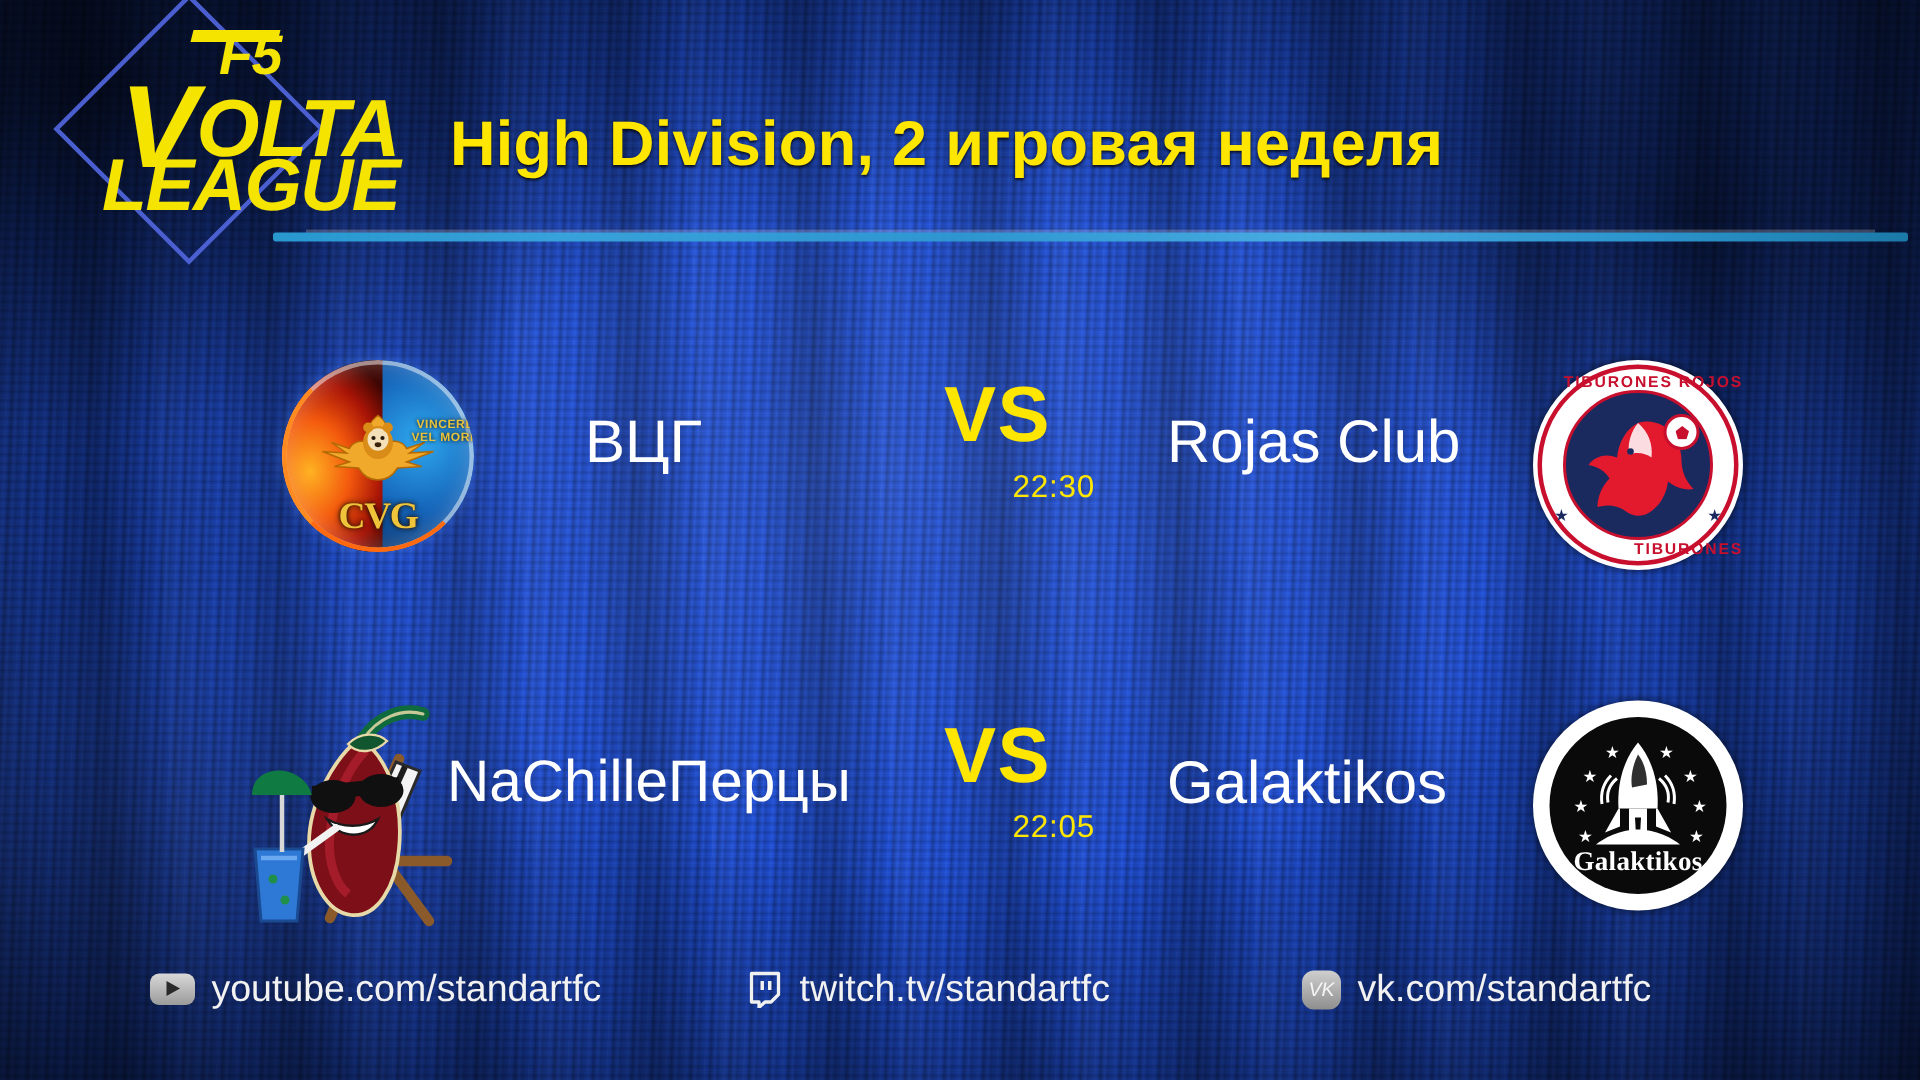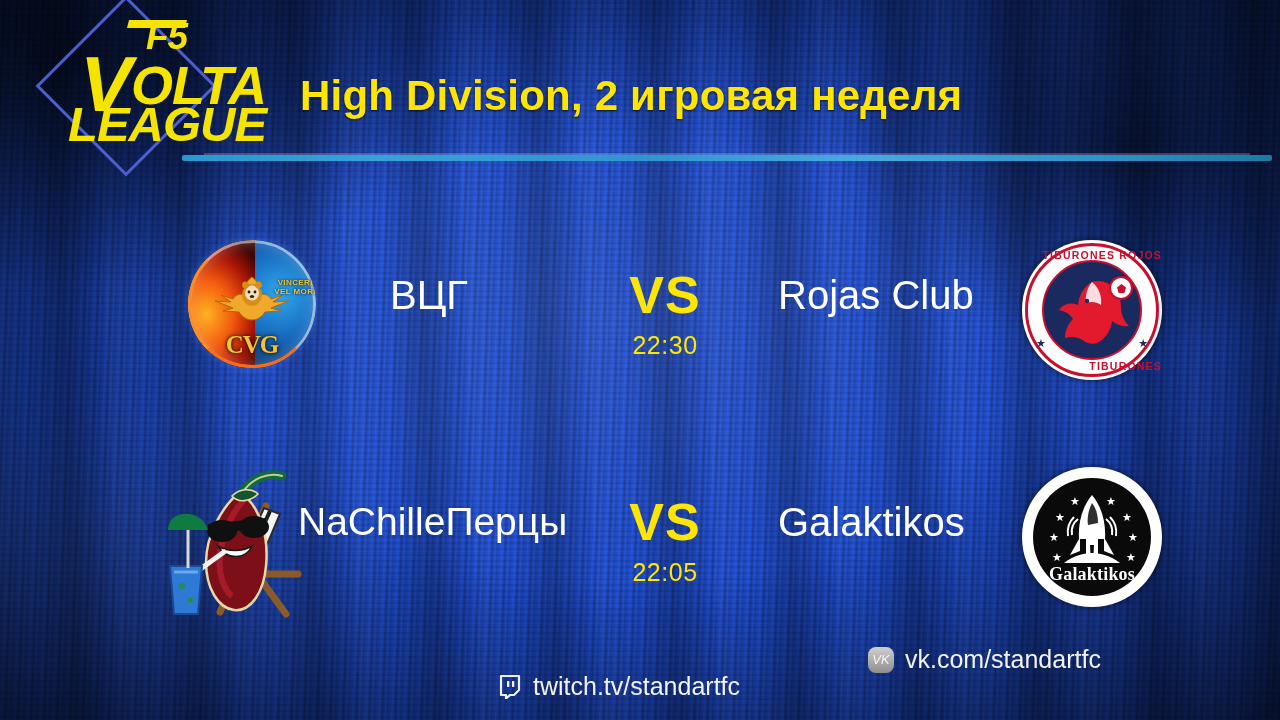--- a/index.html
+++ b/index.html
@@ -127,28 +127,28 @@
   }
   .team-right {
     position:absolute; left:778px; top:38px; width:250px;
     color:#ffffff; font-size:40px; font-weight:400;
     white-space:nowrap;
   }
   .m2 .team-left { left:298px; font-size:39px; }
   .m2 .team-right { left:778px; }
 
   .vs-wrap {
-    position:absolute; left:600px; top:34px; width:130px; text-align:center;
+    position:absolute; left:600px; top:16px; width:130px; text-align:center;
   }
   .vs {
     color:#ffe600; font-size:52px; font-weight:bold; line-height:1;
     letter-spacing:1px;
   }
   .vs-time {
-    color:#ffe600; font-size:25px; font-weight:500; margin-top:10px; letter-spacing:.5px;
+    color:#ffe600; font-size:21px; font-weight:500; margin-top:10px; letter-spacing:.5px;text-align:right;
   }
 
   
   .cvg {
     position:relative; width:128px; height:128px; border-radius:50%;
     overflow:hidden;
     background:
       radial-gradient(circle at 72% 42%, #2fa8ef 0%, #1360b5 42%, #07224d 78%),
       #08203f;
     box-shadow:0 0 10px rgba(90,150,255,.35);
@@ -250,21 +250,21 @@
 
   
   .footer {
     position:absolute; left:0; top:645px; width:1280px; height:42px;
   }
   .social {
     position:absolute; display:flex; align-items:center; gap:11px;
     color:#f2f2f2; font-size:25px; font-weight:400; white-space:nowrap;
   }
   .s-yt { left:100px; top:0; }
-  .s-tw { left:498px; top:0;margin-top:27px; }
+  .s-tw { left:498px; top:0; }
   .s-vk { left:868px; top:0; }
 
   .ic-yt {
     width:30px; height:21px; border-radius:6px;
     background:linear-gradient(180deg,#d8d8d8,#9b9b9b);
     position:relative; flex:0 0 auto;
   }
   .ic-yt:after {
     content:""; position:absolute; left:11px; top:5px;
     border-left:9px solid #2a2a2a; border-top:5.5px solid transparent; border-bottom:5.5px solid transparent;
@@ -425,20 +425,24 @@
           <path d="M48 24 C53 29 55 36 54 43" stroke="#ffffff" stroke-width="2" fill="none"></path>
           <path d="M2 70 C12 62 24 60 30 60 C36 60 48 62 58 70 Z" fill="#ffffff"></path>
         </svg>
         <div class="name">Galaktikos</div>
       </div>
     </div>
   </div>
 
   <div class="footer">
 
+    <div class="social s-yt">
+      <span class="ic-yt"></span>
+      <span>youtube.com/standartfc</span>
+    </div>
 
     <div class="social s-tw">
       <span class="ic-tw">
         <svg viewBox="0 0 24 25" width="24" height="25">
           <path d="M3 2 L21 2 L21 16 L16 21 L12 21 L8 24.6 L8 21 L3 21 Z" fill="none" stroke="#f0f0f0" stroke-width="2.2" stroke-linejoin="round"></path>
           <rect x="9" y="7" width="2.3" height="6" fill="#f0f0f0"></rect>
           <rect x="14" y="7" width="2.3" height="6" fill="#f0f0f0"></rect>
         </svg>
       </span>
       <span>twitch.tv/standartfc</span>

